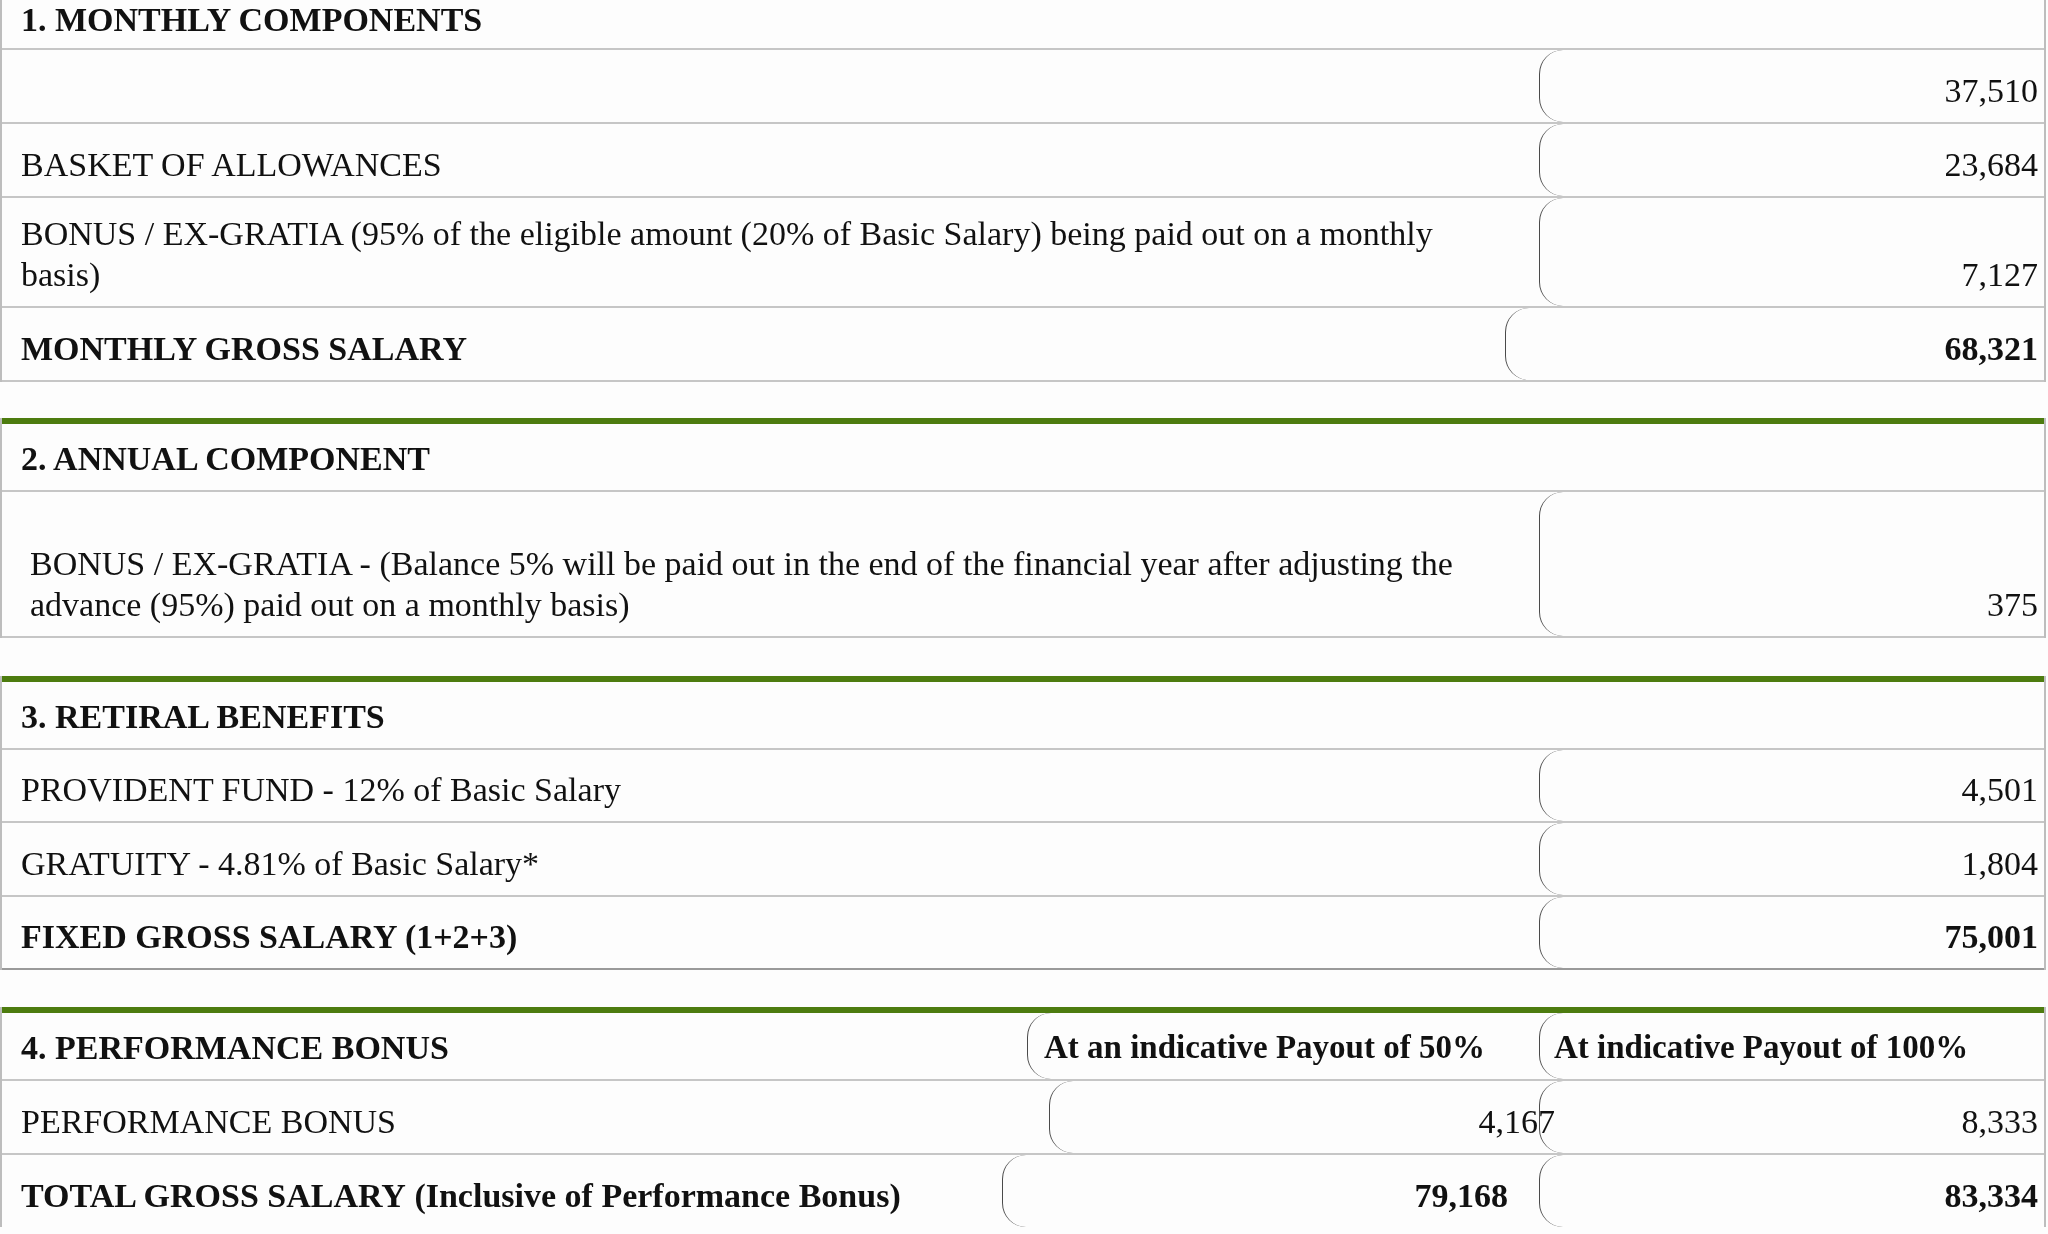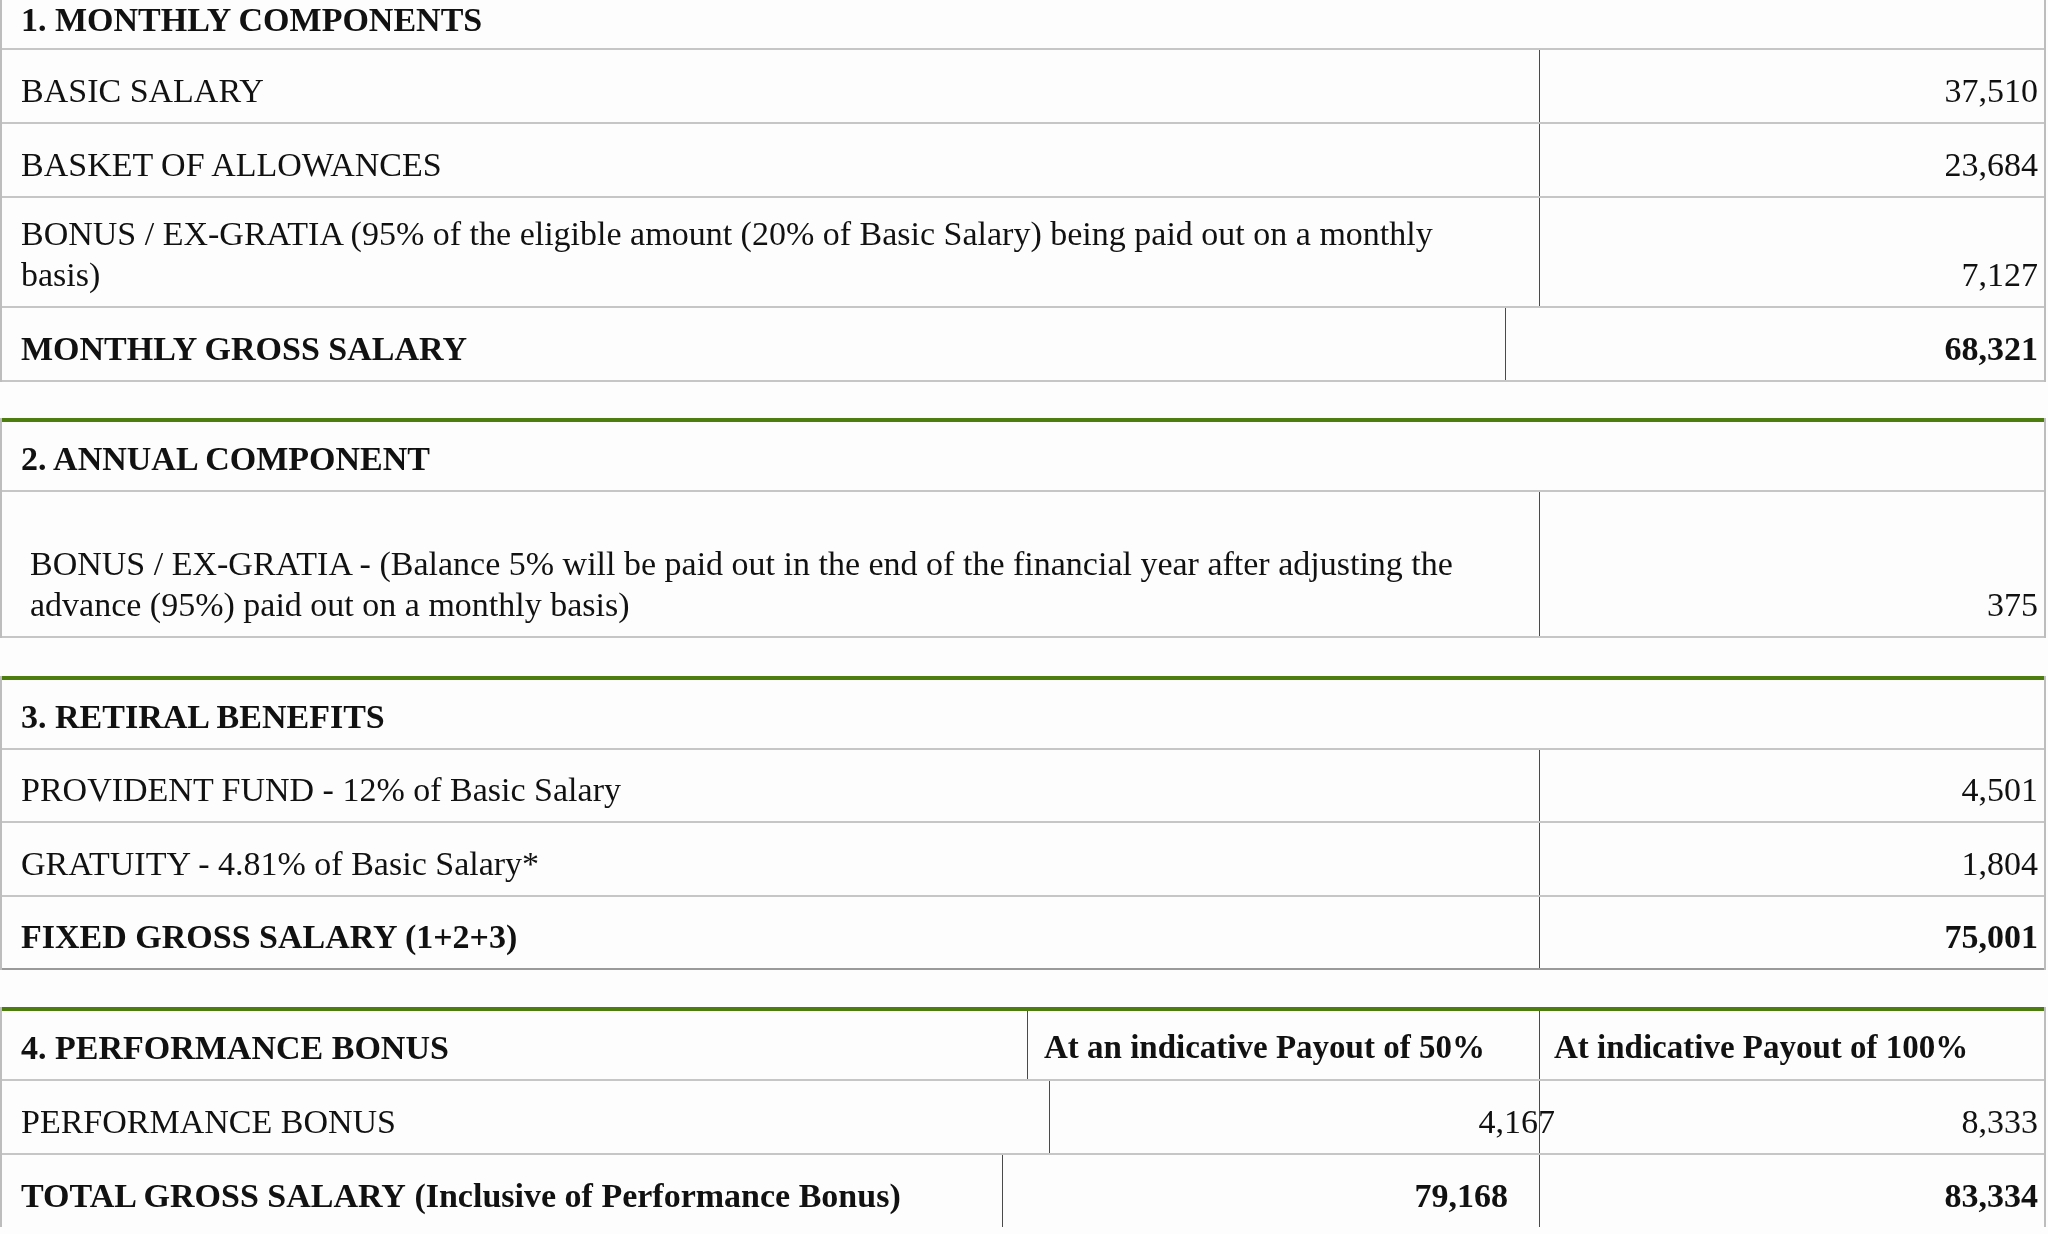--- a/index.html
+++ b/index.html
@@ -22,29 +22,30 @@
     border-left: 2px solid #bdbdbd;
     border-right: 2px solid #bdbdbd;
     box-sizing: border-box;
   }
   .row {
     position: relative;
     border-bottom: 2px solid #c6c6c6;
     box-sizing: border-box;
   }
   .row.top {
-    border-top: 4px solid #4d7c0f;
+    border-top: 6px solid #4d7c0f;
   }
   .cell {
     position: absolute;
     top: 0;
     bottom: 0;
     box-sizing: border-box;
     font-size: 34px;
     line-height: 41px;
+    border-radius: 24px;
   }
   .label {
     left: 0;
     padding-left: 19px;
     display: flex;
     align-items: flex-end;
     padding-bottom: 11px;
   }
   .value {
     right: 0;
@@ -69,21 +70,20 @@
   }
 </style>
 </head>
 <body>
 
 <div class="sec" style="top:0; border-left-color:#bdbdbd;">
   <div class="row" style="height:50px;">
     <div class="cell label head-title" style="right:0; padding-bottom:8px;">1. MONTHLY COMPONENTS</div>
   </div>
   <div class="row" style="height:74px;">
-    <div class="cell label" style="width:1537px;">BASIC SALARY</div>
     <div class="cell value" style="left:1537px;">37,510</div>
   </div>
   <div class="row" style="height:74px;">
     <div class="cell label" style="width:1537px;">BASKET OF ALLOWANCES</div>
     <div class="cell value" style="left:1537px;">23,684</div>
   </div>
   <div class="row" style="height:110px;">
     <div class="cell label" style="width:1537px; padding-right:80px;">BONUS / EX-GRATIA (95% of the eligible amount (20% of Basic Salary) being paid out on a monthly basis)</div>
     <div class="cell value" style="left:1537px;">7,127</div>
   </div>

